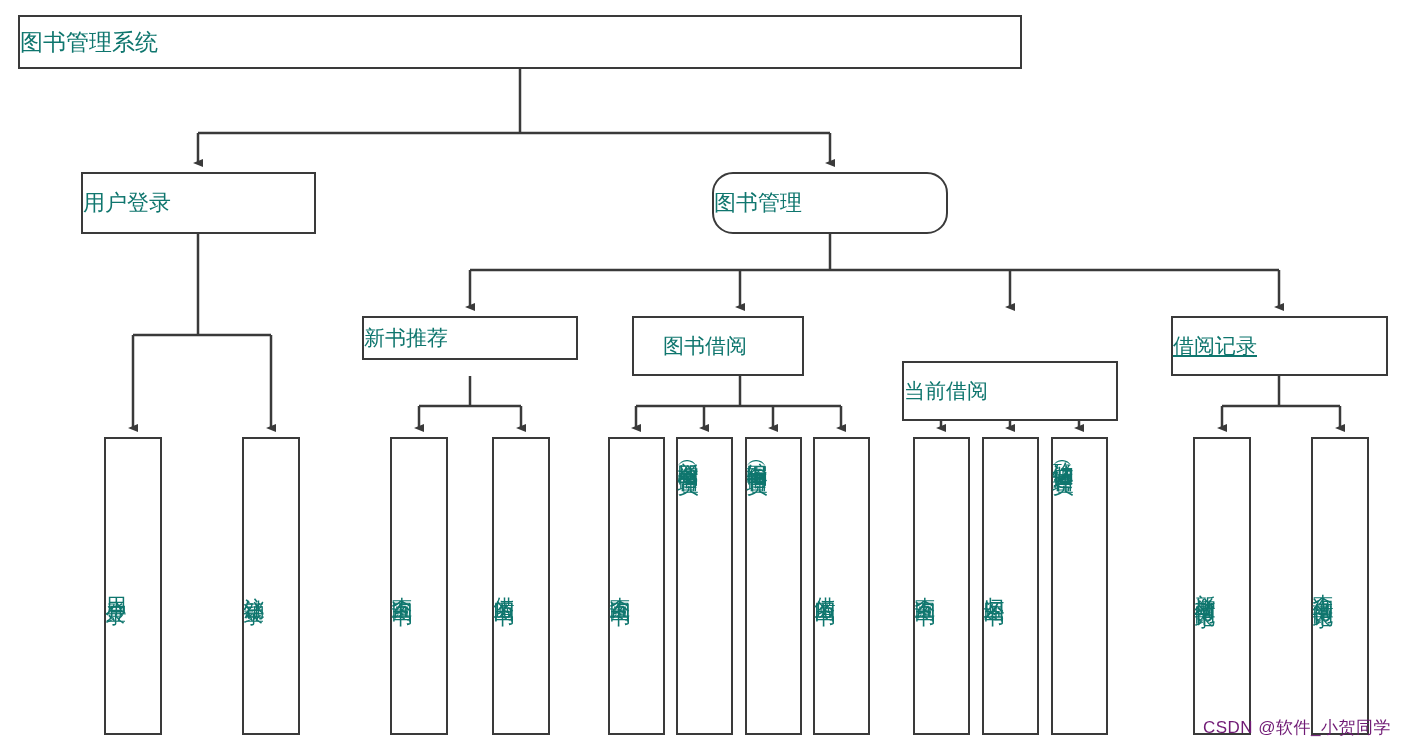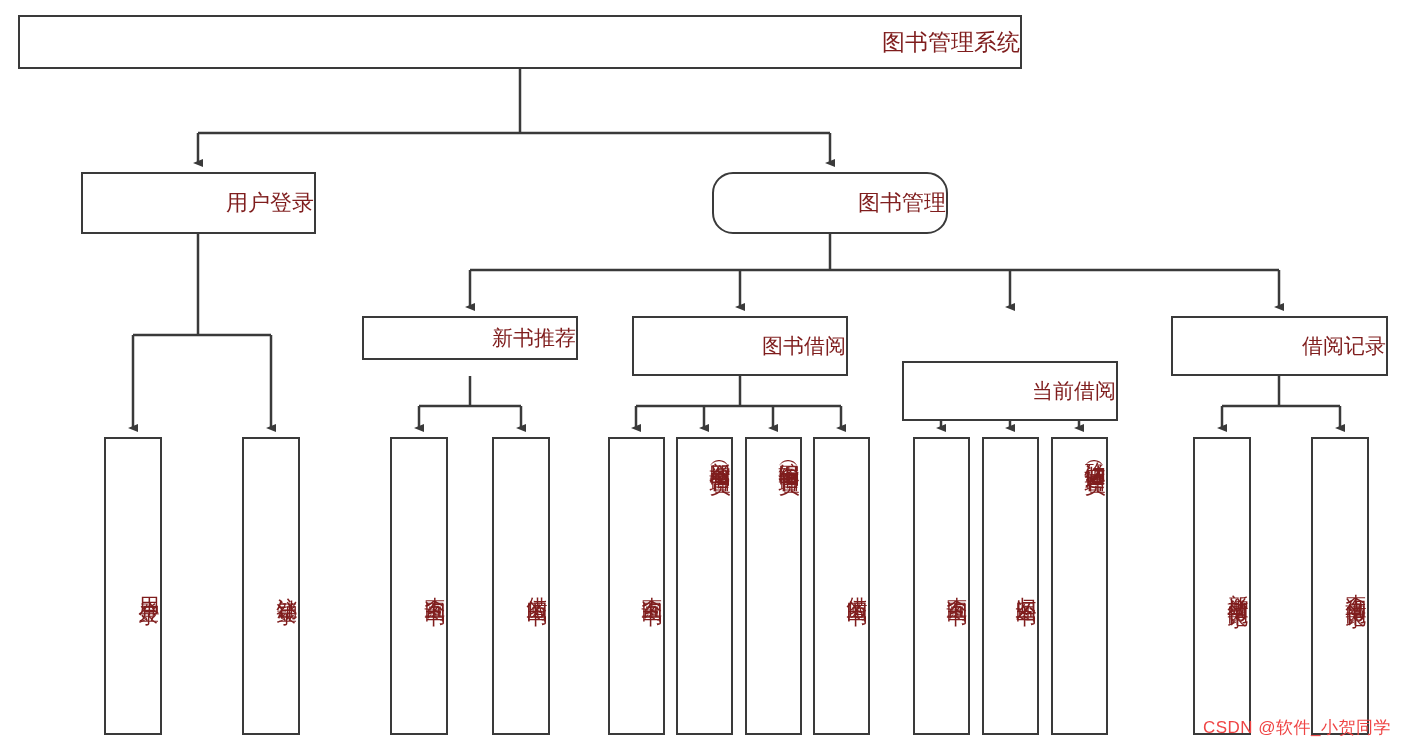--- a/index.html
+++ b/index.html
@@ -26,22 +26,22 @@
     height: 747px;
     pointer-events: none;
   }
   .node {
     position: absolute;
     box-sizing: border-box;
     background: #ffffff;
     border: 2.5px solid #3a3a3a;
     display: flex;
     align-items: center;
-    justify-content: flex-end;
-    color: #7f1d1d;
+    justify-content: flex-start;
+    color: #0f766e;
   }
   .node.root {
     font-size: 23px;
   }
   .node.lvl2 {
     font-size: 22px;
   }
   .node.lvl3 {
     font-size: 21px;
   }
@@ -63,21 +63,21 @@
   }
   .node.leaf.centered {
     align-items: center;
     padding-top: 0;
   }
   #watermark {
     position: absolute;
     right: 14px;
     bottom: 8px;
     font-size: 17px;
-    color: #ef4444;
+    color: #701a75;
     letter-spacing: 0.5px;
     white-space: nowrap;
   }
 </style>
 </head>
 <body>
 
 <div id="canvas">
 
   <svg id="wires" viewBox="0 0 1405 747">
@@ -139,29 +139,29 @@
   </div>
 
   <div class="node lvl2" style="left:712px; top:172px; width:236px; height:62px;border-radius:21px;">
     <span>图书管理</span>
   </div>
 
   <div class="node lvl3" style="left:362px; top:316px; width:216px; height:44px;">
     <span>新书推荐</span>
   </div>
 
-  <div class="node lvl3" style="left:632px; top:316px; width:216px; height:60px;">
+  <div class="node lvl3" style="left:632px; top:316px; width:172px; height:60px;padding-left:29px;">
     <span>图书借阅</span>
   </div>
 
   <div class="node lvl3" style="left:902px; top:316px; width:216px; height:60px;margin-top:45px;">
     <span>当前借阅</span>
   </div>
 
-  <div class="node lvl3" style="left:1171px; top:316px; width:217px; height:60px;">
+  <div class="node lvl3" style="left:1171px; top:316px; width:217px; height:60px;text-decoration:underline;">
     <span>借阅记录</span>
   </div>
 
   <div class="node leaf centered" style="left:104px; top:437px; width:58px; height:298px;">
     <span class="vtext">用户登录</span>
   </div>
 
   <div class="node leaf centered" style="left:242px; top:437px; width:58px; height:298px;">
     <span class="vtext">注销登录</span>
   </div>

